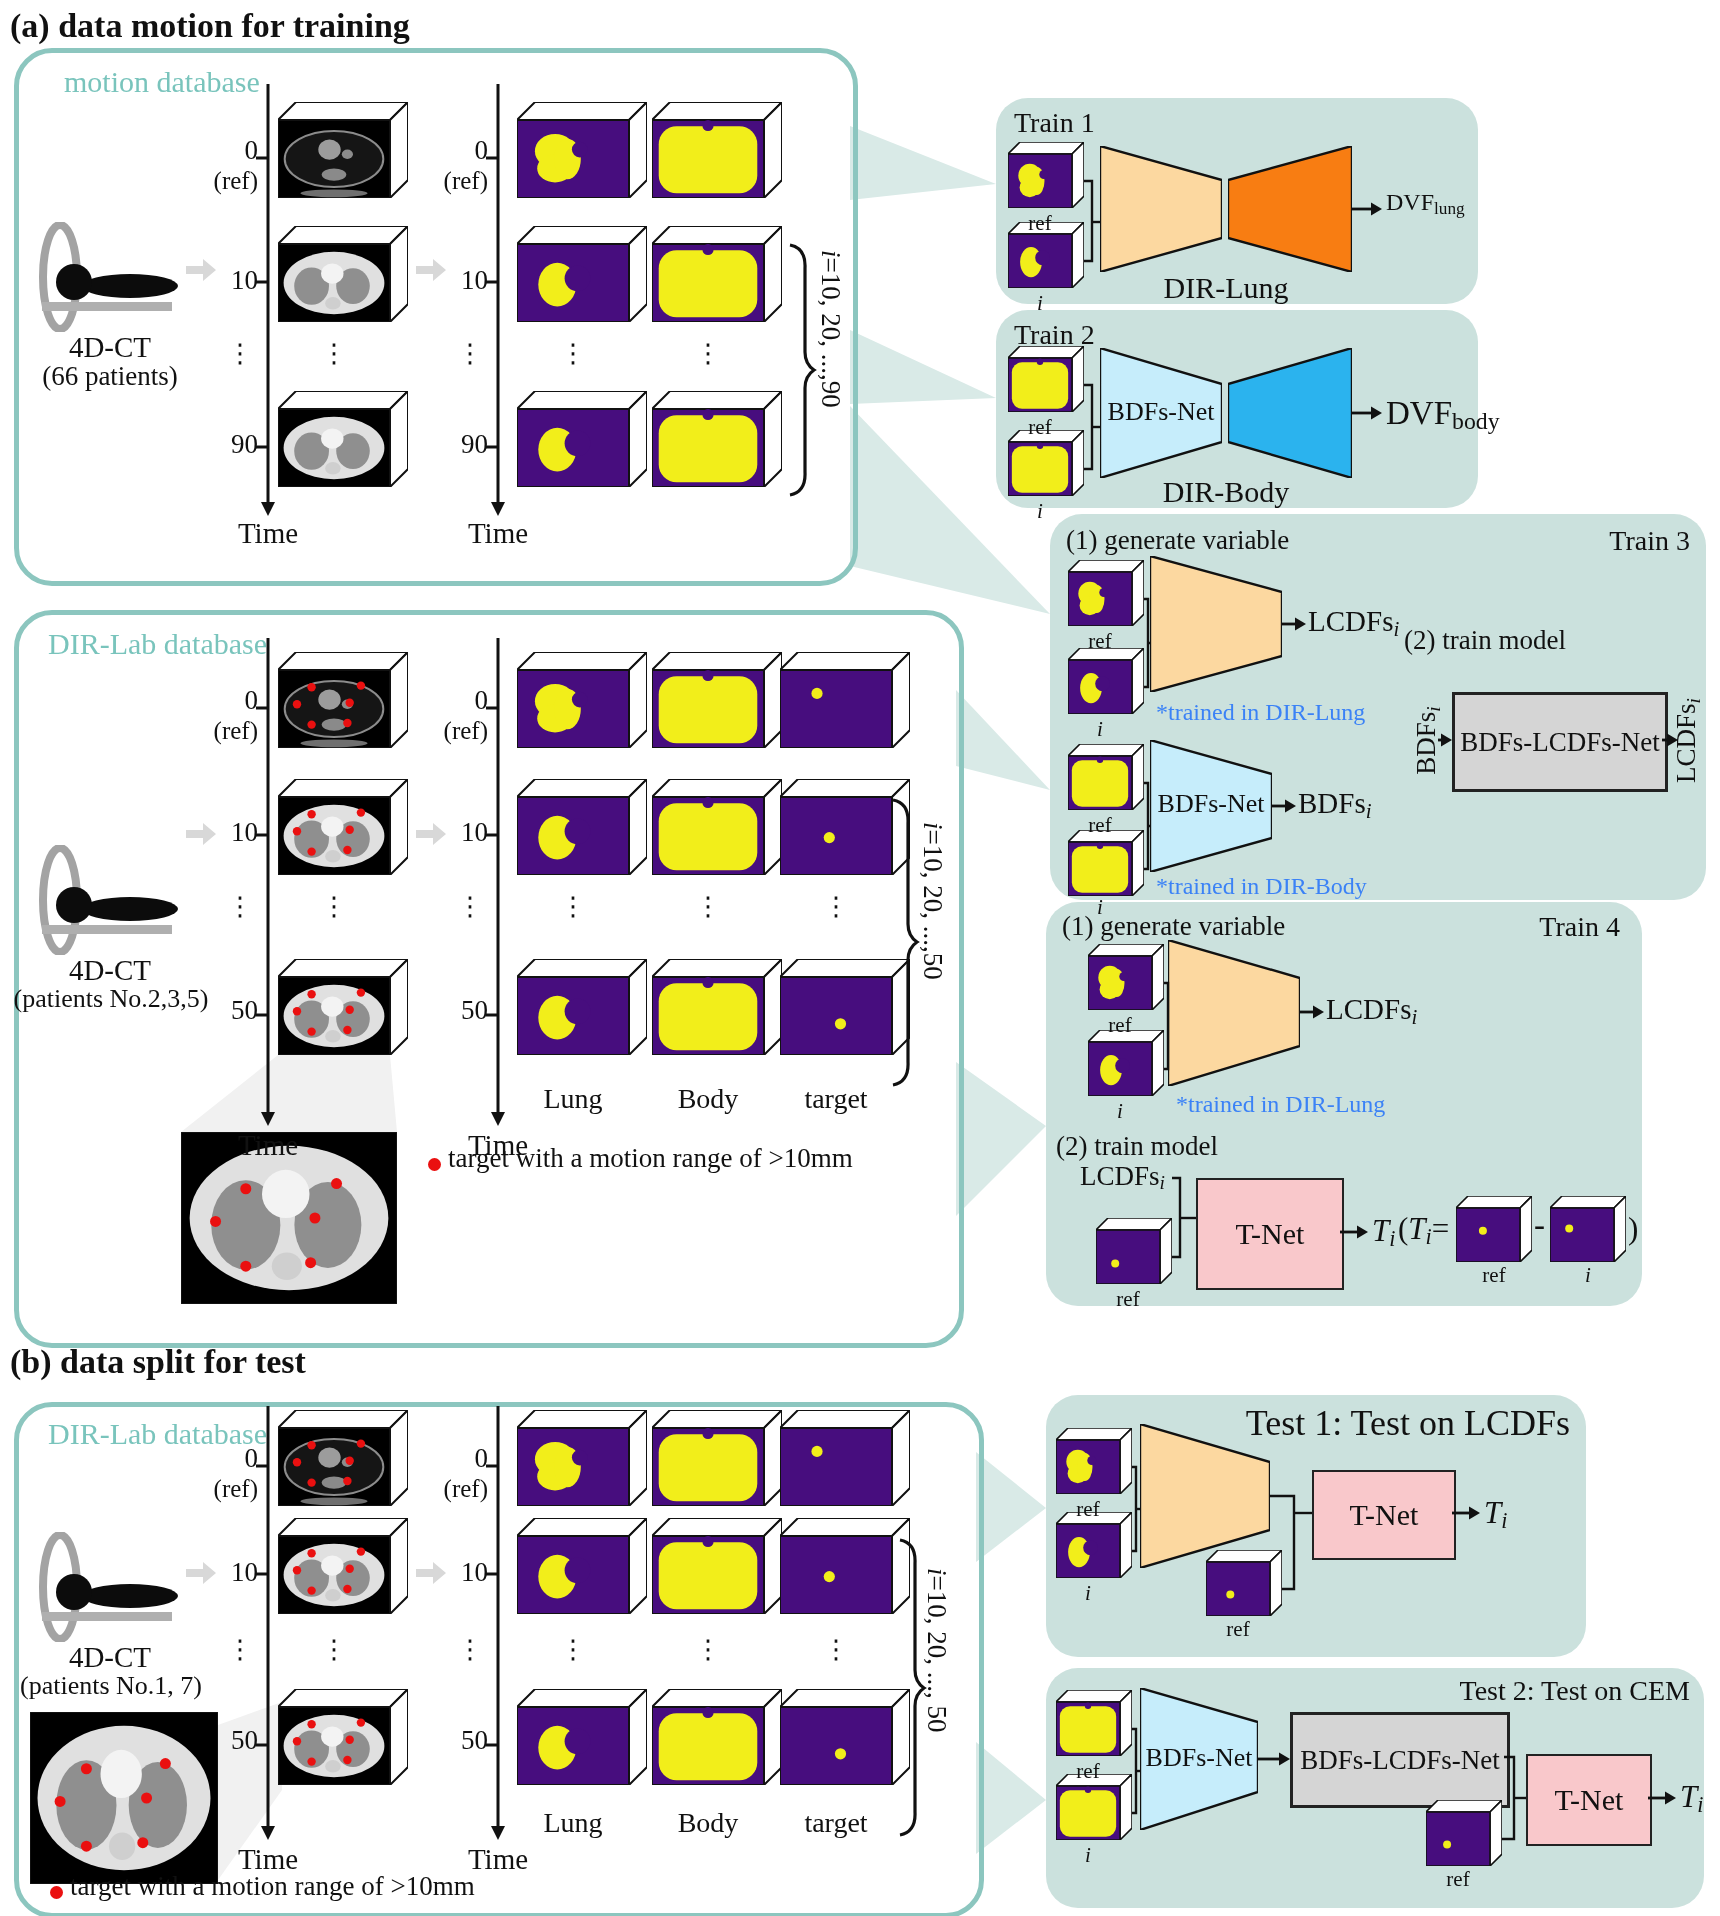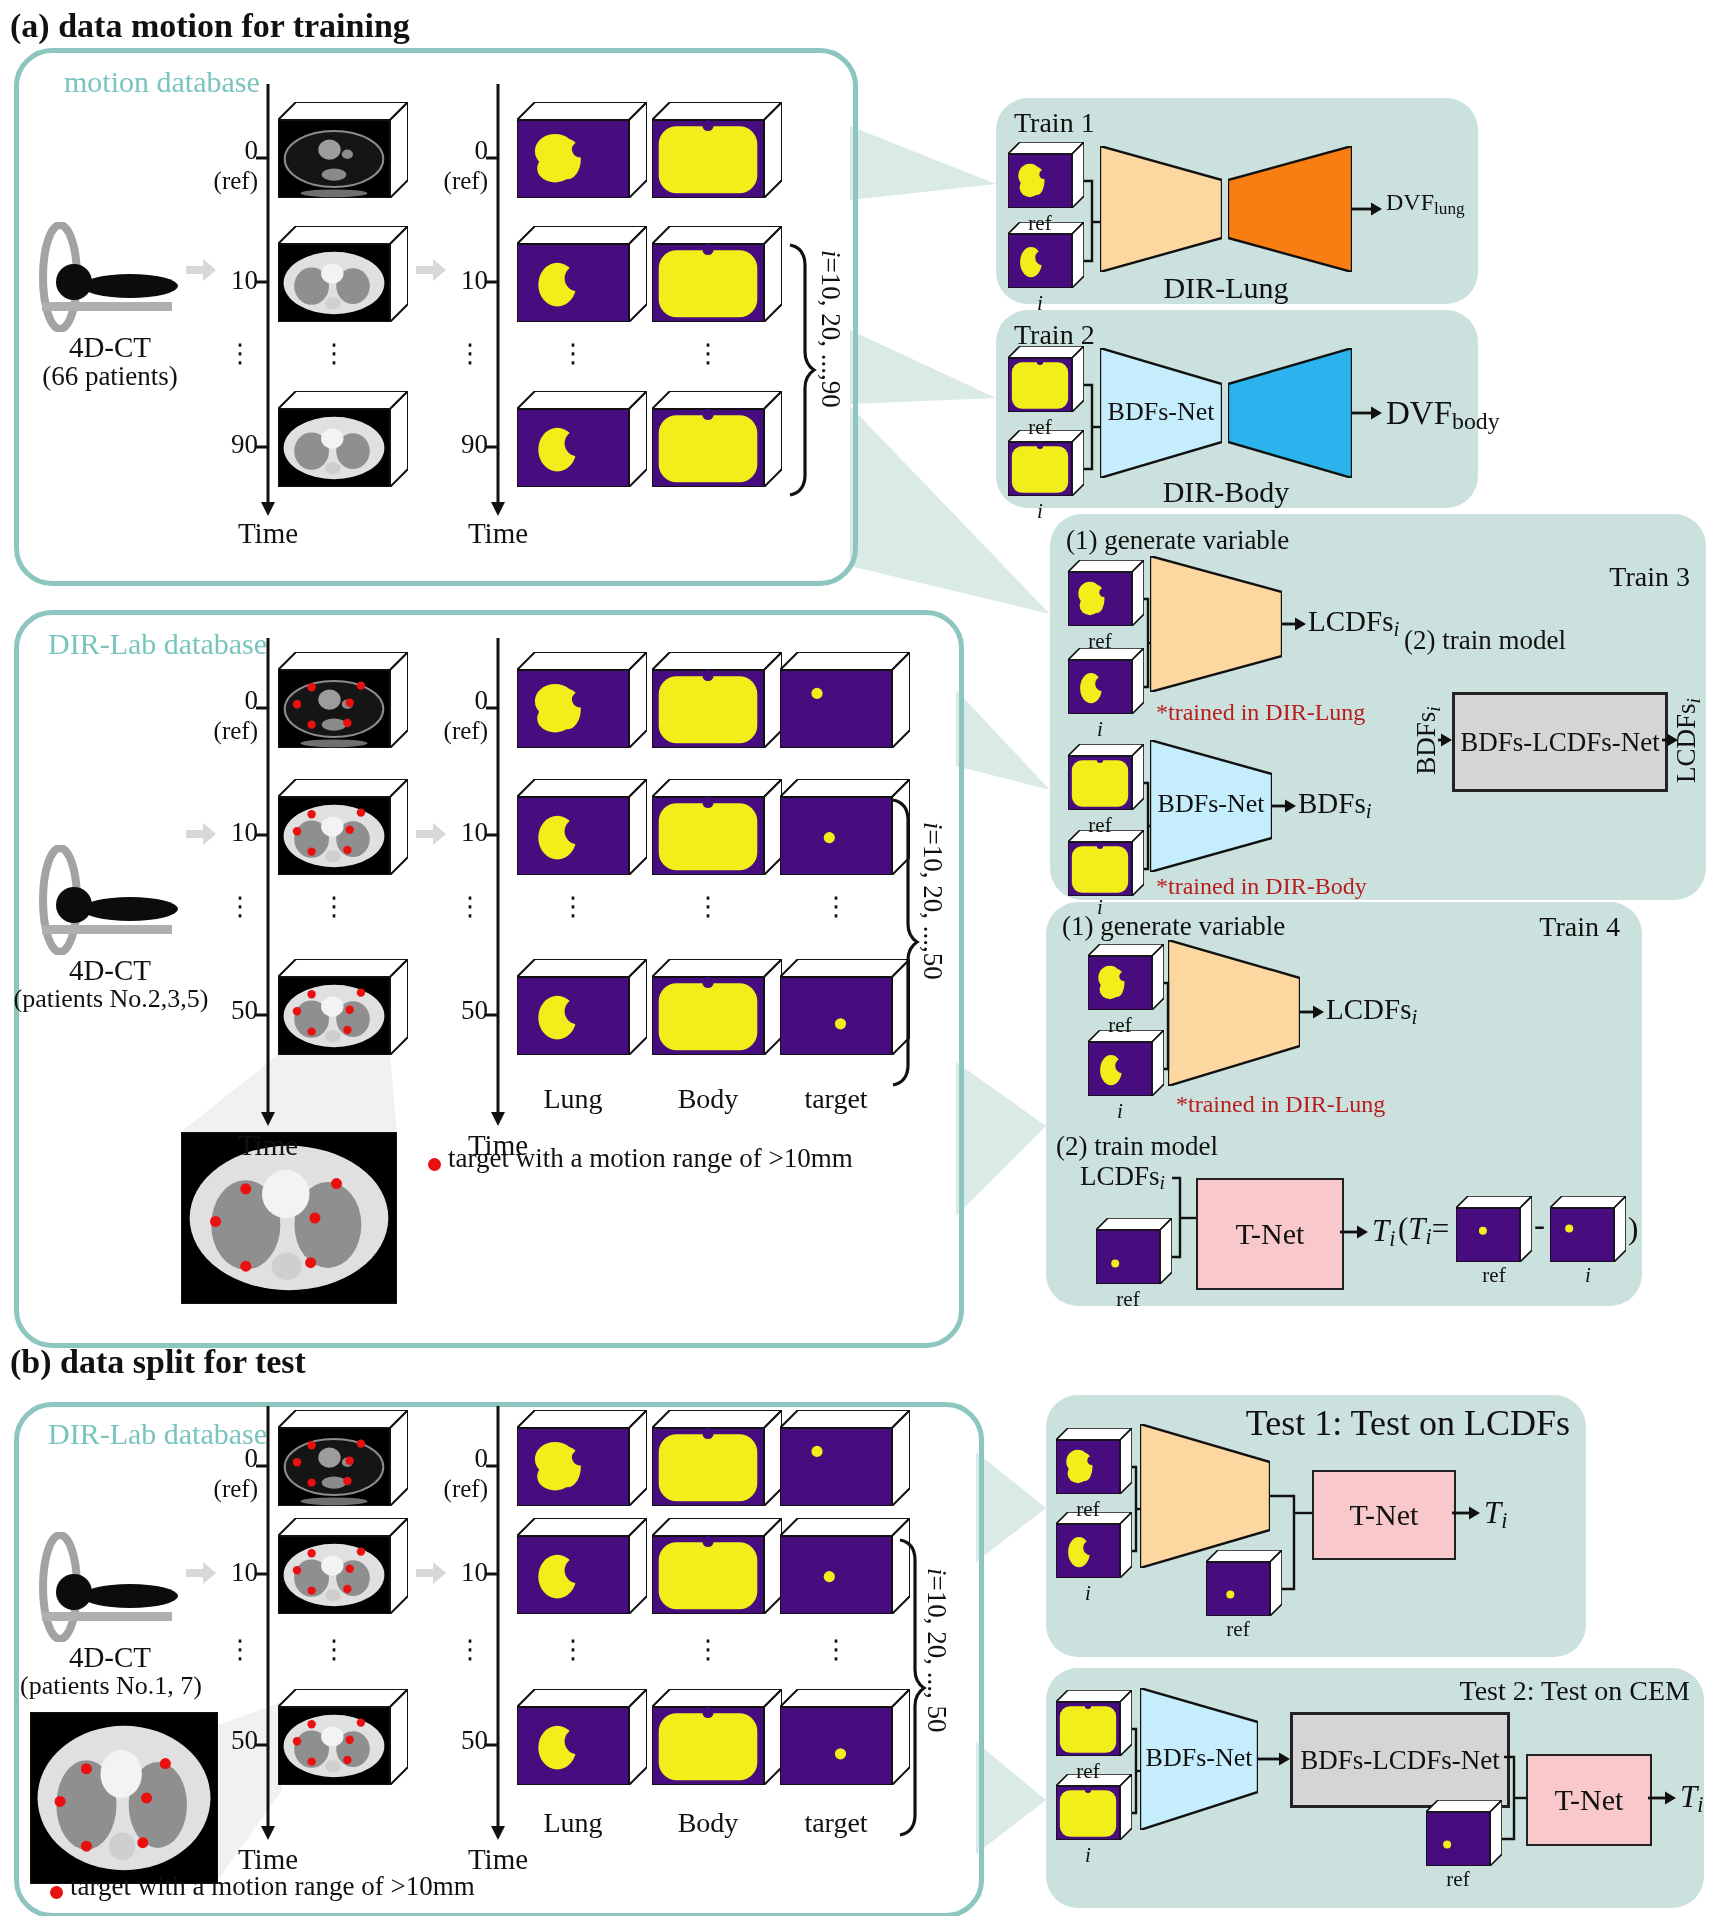--- a/index.html
+++ b/index.html
@@ -10,21 +10,21 @@
   .dbbox{position:absolute;border:5px solid #8cc6bf;border-radius:38px;background:transparent;z-index:8;}
   .panel{position:absolute;background:#cbe1dd;border-radius:32px;z-index:10;}
   .txt{position:absolute;z-index:45;line-height:1.08;white-space:nowrap;}
   .lbl{position:absolute;z-index:45;line-height:1.05;white-space:nowrap;}
   .tealtxt{color:#79c4bc;font-size:30px;}
   .sect{font-size:34px;font-weight:bold;}
   .bold{font-weight:normal;}
   .c{text-align:center;} .r{text-align:right;}
   .it{font-style:italic;}
   .sb{font-size:.72em;vertical-align:-0.22em;}
-  .red{color:#b91c1c;}
+  .red{color:#3b82f6;}
   .cube{position:absolute;z-index:25;}
   .shape{position:absolute;z-index:20;}
   .modelbox{position:absolute;z-index:22;display:flex;align-items:center;justify-content:center;
             font-size:27px;border:3px solid #222;}
   .gray{background:#d5d5d5;}
   .pink{background:#f9c8cb;border-width:2px;font-size:30px;}
   .rot90{position:absolute;z-index:45;transform-origin:0 0;transform:rotate(90deg);font-size:27px;white-space:nowrap;}
   .vlab{position:absolute;z-index:45;width:120px;text-align:center;transform:rotate(-90deg);font-size:27px;white-space:nowrap;}
   .legend-dot{position:absolute;z-index:45;width:13px;height:13px;border-radius:50%;background:#ea1010;}
   .scanner{position:absolute;z-index:25;}
@@ -101,21 +101,21 @@
   <div class="txt" style="left:1386px;top:190px;font-size:24px;"><span>DVF</span><span class="sb">lung</span></div>
 
   <div class="panel" style="left:996px;top:310px;width:482px;height:198px;"></div>
   <div class="txt bold" style="left:1014px;top:320px;font-size:28px;">Train 2</div>
   <div class="txt c" style="left:1100px;top:476px;width:252px;font-size:30px;">DIR-Body</div>
   <div class="txt c" style="left:1100px;top:398px;width:122px;font-size:26px;z-index:46;">BDFs-Net</div>
   <div class="txt" style="left:1386px;top:396px;font-size:33px;"><span>DVF</span><span class="sb">body</span></div>
 
   <div class="panel" style="left:1050px;top:514px;width:656px;height:386px;"></div>
   <div class="txt bold" style="left:1066px;top:526px;font-size:27px;">(1) generate variable</div>
-  <div class="txt bold r" style="left:1530px;top:526px;width:160px;font-size:28px;margin-top:36px;">Train 3</div>
+  <div class="txt bold r" style="left:1530px;top:526px;width:160px;font-size:28px;">Train 3</div>
   <div class="txt" style="left:1308px;top:606px;font-size:29px;"><span>LCDFs</span><span class="sb it">i</span></div>
   <div class="txt red" style="left:1156px;top:700px;font-size:24px;">*trained in DIR-Lung</div>
   <div class="txt c" style="left:1150px;top:790px;width:122px;font-size:26px;z-index:46;">BDFs-Net</div>
   <div class="txt" style="left:1298px;top:788px;font-size:29px;"><span>BDFs</span><span class="sb it">i</span></div>
   <div class="txt red" style="left:1156px;top:874px;font-size:24px;font-family:Liberation Serif, serif;">*trained in DIR-Body</div>
   <div class="txt bold" style="left:1404px;top:626px;font-size:27px;">(2) train model</div>
   <div class="modelbox gray" style="left:1452px;top:692px;width:210px;height:94px;">
       <span>BDFs-LCDFs-Net</span>
     </div>
   <div class="vlab" style="left:1368px;top:724px;"><span>BDFs</span><span class="sb it">i</span></div>

